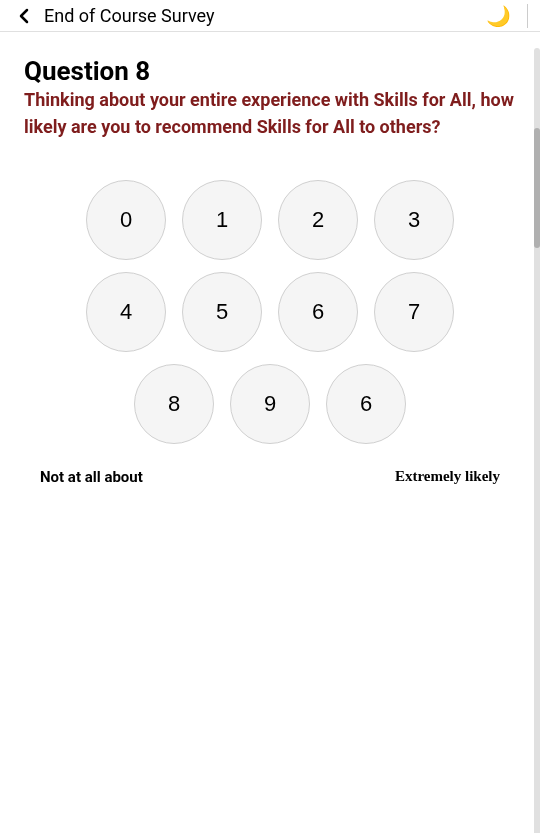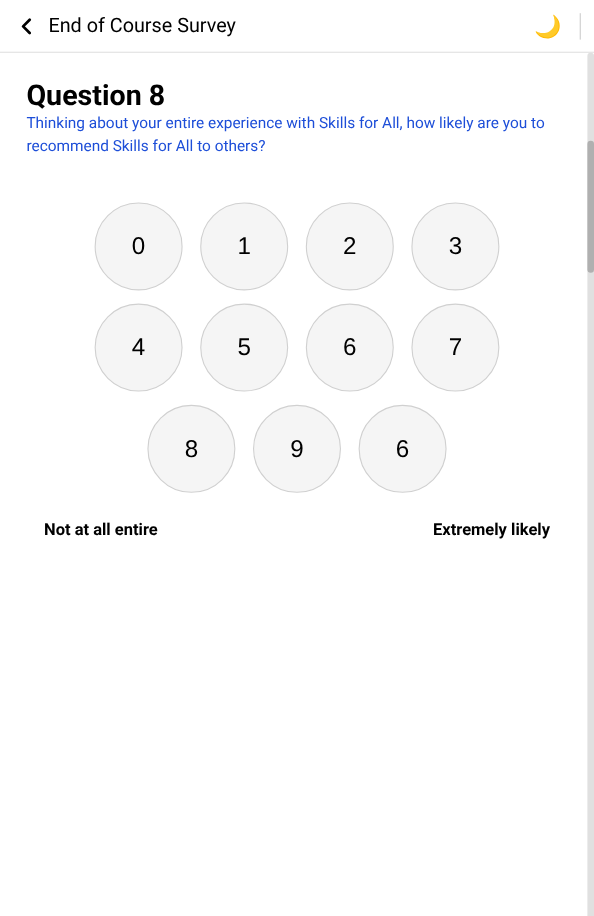--- a/index.html
+++ b/index.html
@@ -16,21 +16,21 @@
       color: #000000;
       position: relative;
       overflow-x: hidden;
     }
 
     
     .header {
       display: flex;
       align-items: center;
       padding: 8px 12px;
-      height: 48px;
+      height: 32px;
       border-bottom: 1px solid #e0e0e0;
       position: relative;
     }
 
     .header-back {
       display: flex;
       align-items: center;
       cursor: pointer;
       margin-right: 8px;
     }
@@ -69,24 +69,24 @@
       padding: 24px 24px 24px 24px;
     }
 
     .question-label {
       font-size: 26px;
       font-weight: 700;
       color: #000;
     }
 
     .question-text {
-      font-size: 14px;
-      font-weight: 400;
+      font-size: 18px;
+      font-weight: 700;
       line-height: 1.5;
-      color: #1d4ed8;
+      color: #7f1d1d;
       margin-bottom: 40px;
     }
 
     
     .rating-grid {
       display: flex;
       flex-direction: column;
       align-items: center;
       gap: 12px;
       margin-bottom: 24px;
@@ -125,20 +125,21 @@
     .label-left {
       font-size: 15px;
       font-weight: 700;
       color: #000;
     }
 
     .label-right {
       font-size: 15px;
       font-weight: 700;
       color: #000;
+      font-family: Liberation Serif, serif;
     }
 
     
     .scrollbar {
       position: absolute;
       right: 0;
       top: 48px;
       width: 6px;
       height: 833px;
       background: #e0e0e0;
@@ -191,20 +192,20 @@
     </div>
 
     <div class="rating-row">
       <button class="rating-btn">8</button>
       <button class="rating-btn">9</button>
       <button class="rating-btn">6</button>
     </div>
   </div>
 
   <div class="labels-row">
-    <span class="label-left">Not at all entire</span>
+    <span class="label-left">Not at all about</span>
     <span class="label-right">Extremely likely</span>
   </div>
 </div>
 
 <div class="scrollbar">
   <div class="scrollbar-thumb"></div>
 </div>
 
 </body></html>

